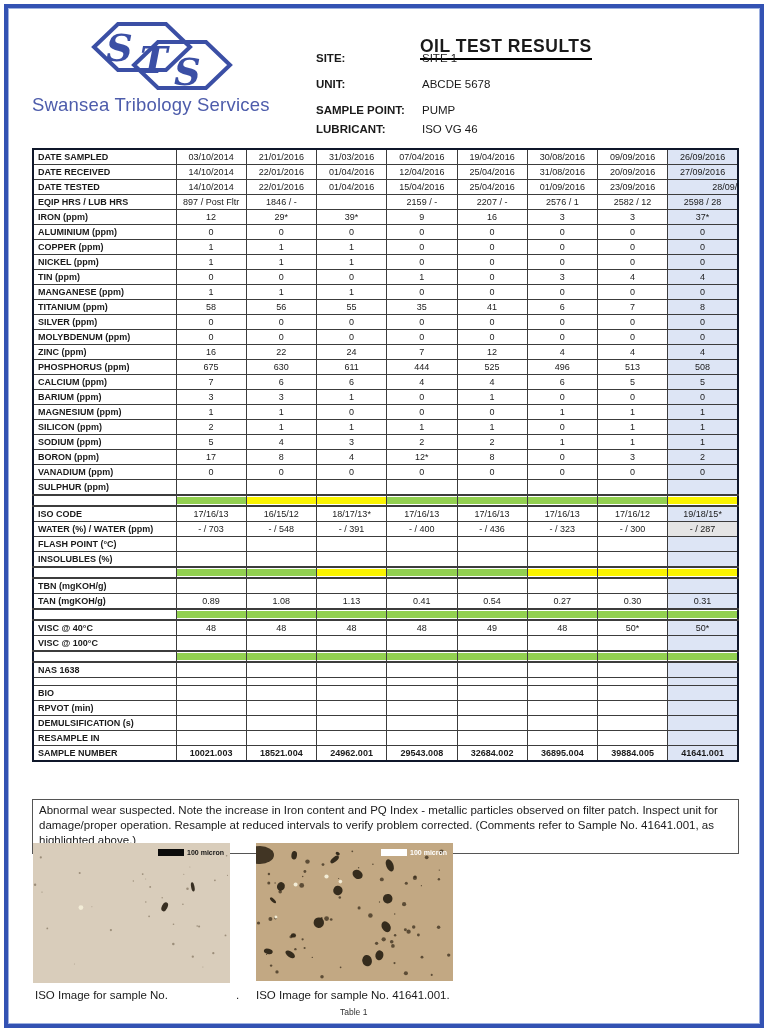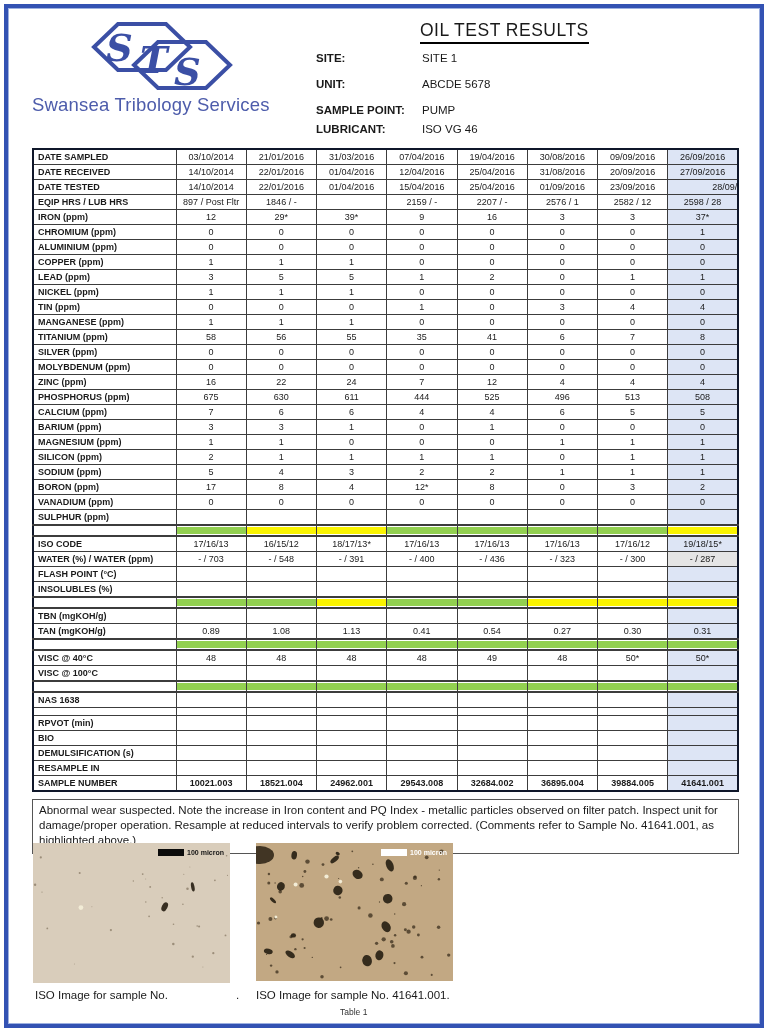--- a/index.html
+++ b/index.html
@@ -2,21 +2,21 @@
 <html><head>
 <meta charset="utf-8">
 <style>
   html,body{margin:0;padding:0;background:#ffffff;}
   body{width:768px;height:1032px;position:relative;font-family:"Liberation Sans",sans-serif;color:#1a1a1a;}
   .frame{position:absolute;inset:4px;border:4px solid #3352b3;box-shadow:inset 0 0 0 1px #9db0e0;pointer-events:none;}
 
   
   .logo{position:absolute;left:80px;top:18px;width:170px;height:78px;}
   .company{position:absolute;left:32px;top:94px;font-size:18.5px;color:#4d5cab;letter-spacing:.2px;}
-  .title{position:absolute;left:420px;top:20px;font-size:17.5px;font-weight:normal;letter-spacing:.5px;border-bottom:2.5px solid #000;padding-bottom:1px;}
+  .title{position:absolute;left:420px;top:36px;font-size:17.5px;font-weight:bold;letter-spacing:.5px;border-bottom:2.5px solid #000;padding-bottom:1px;}
   .info-row{position:absolute;left:316px;width:420px;font-size:11.5px;}
   .info-row .ilabel{font-weight:bold;display:inline-block;}
   .info-row .ivalue{position:absolute;left:106px;font-weight:normal;}
 
   
   table.results{position:absolute;left:32px;top:148px;border-collapse:collapse;table-layout:fixed;width:705px;font-size:9px;}
   table.results td{border:1px solid #3c3c3c;height:14px;padding:0 2px;text-align:center;overflow:hidden;white-space:nowrap;line-height:13px;background:#fff;}
   table.results{border:2px solid #0f172a;}
   table.results td.lbl{text-align:left;font-weight:bold;padding-left:4px;}
   tr.band td{height:7px;padding:1px 0;background-clip:content-box !important;border-top:2px solid #3c3c3c;border-bottom:2px solid #3c3c3c;}
@@ -126,62 +126,40 @@
         <td>12</td>
         <td>29*</td>
         <td>39*</td>
         <td>9</td>
         <td>16</td>
         <td>3</td>
         <td>3</td>
         <td style="background-color: rgb(221, 229, 245);">37*</td>
       </tr>
       <tr class="data">
-        <td class="lbl">CHROMIUM (ppm)</td>
-        <td>0</td>
-        <td>0</td>
-        <td>0</td>
-        <td>0</td>
-        <td>0</td>
-        <td>0</td>
-        <td>0</td>
-        <td style="background-color: rgb(221, 229, 245);">1</td>
-      </tr>
-      <tr class="data">
         <td class="lbl">ALUMINIUM (ppm)</td>
         <td>0</td>
         <td>0</td>
         <td>0</td>
         <td>0</td>
         <td>0</td>
         <td>0</td>
         <td>0</td>
         <td style="background-color: rgb(221, 229, 245);">0</td>
       </tr>
       <tr class="data">
         <td class="lbl">COPPER (ppm)</td>
         <td>1</td>
         <td>1</td>
         <td>1</td>
         <td>0</td>
         <td>0</td>
         <td>0</td>
         <td>0</td>
         <td style="background-color: rgb(221, 229, 245);">0</td>
-      </tr>
-      <tr class="data">
-        <td class="lbl">LEAD (ppm)</td>
-        <td>3</td>
-        <td>5</td>
-        <td>5</td>
-        <td>1</td>
-        <td>2</td>
-        <td>0</td>
-        <td>1</td>
-        <td style="background-color: rgb(221, 229, 245);">1</td>
       </tr>
       <tr class="data">
         <td class="lbl">NICKEL (ppm)</td>
         <td>1</td>
         <td>1</td>
         <td>1</td>
         <td>0</td>
         <td>0</td>
         <td>0</td>
         <td>0</td>
@@ -500,32 +478,32 @@
         <td></td>
         <td></td>
         <td></td>
         <td></td>
         <td></td>
         <td></td>
         <td></td>
         <td style="background-color: rgb(221, 229, 245);"></td>
       </tr>
       <tr class="data">
+        <td class="lbl">BIO</td>
+        <td></td>
+        <td></td>
+        <td></td>
+        <td></td>
+        <td></td>
+        <td></td>
+        <td></td>
+        <td style="background-color: rgb(221, 229, 245);"></td>
+      </tr>
+      <tr class="data">
         <td class="lbl">RPVOT (min)</td>
-        <td></td>
-        <td></td>
-        <td></td>
-        <td></td>
-        <td></td>
-        <td></td>
-        <td></td>
-        <td style="background-color: rgb(221, 229, 245);"></td>
-      </tr>
-      <tr class="data">
-        <td class="lbl">BIO</td>
         <td></td>
         <td></td>
         <td></td>
         <td></td>
         <td></td>
         <td></td>
         <td></td>
         <td style="background-color: rgb(221, 229, 245);"></td>
       </tr>
       <tr class="data">

